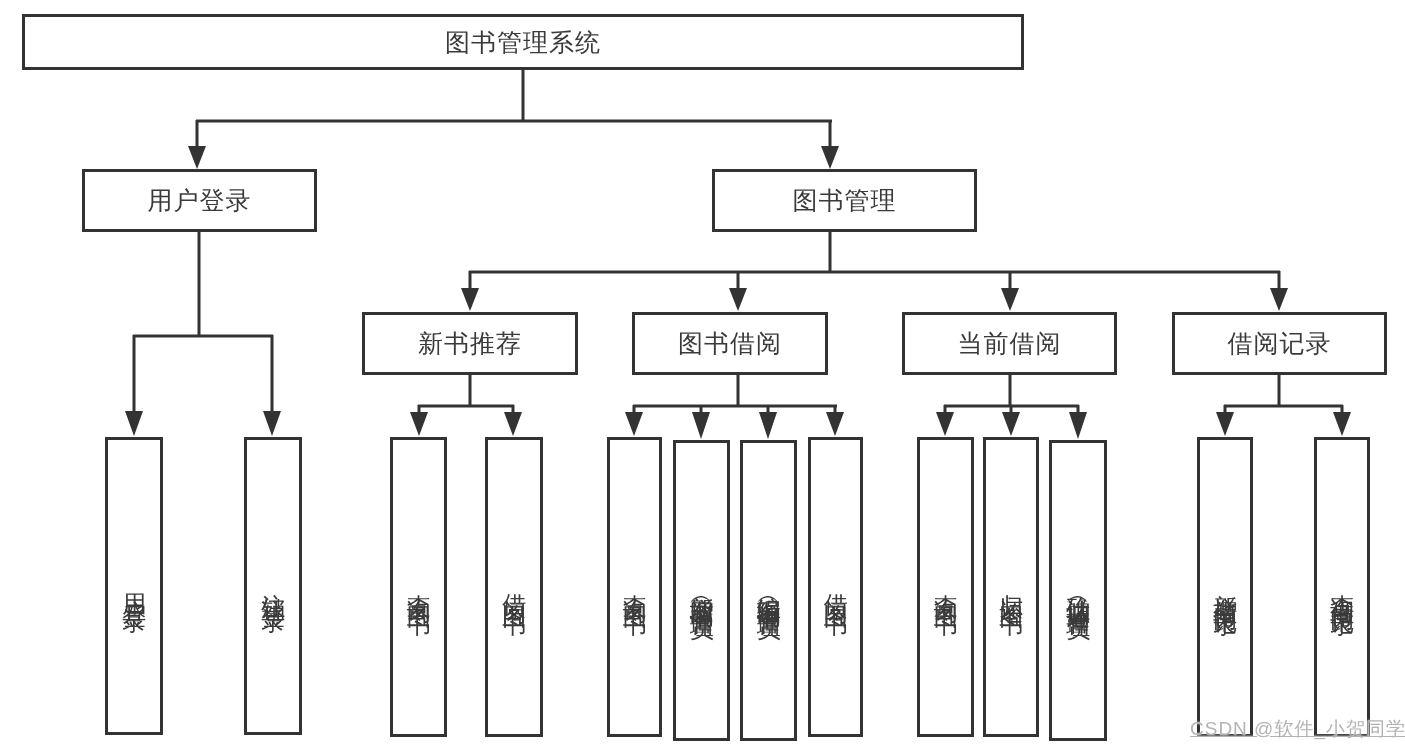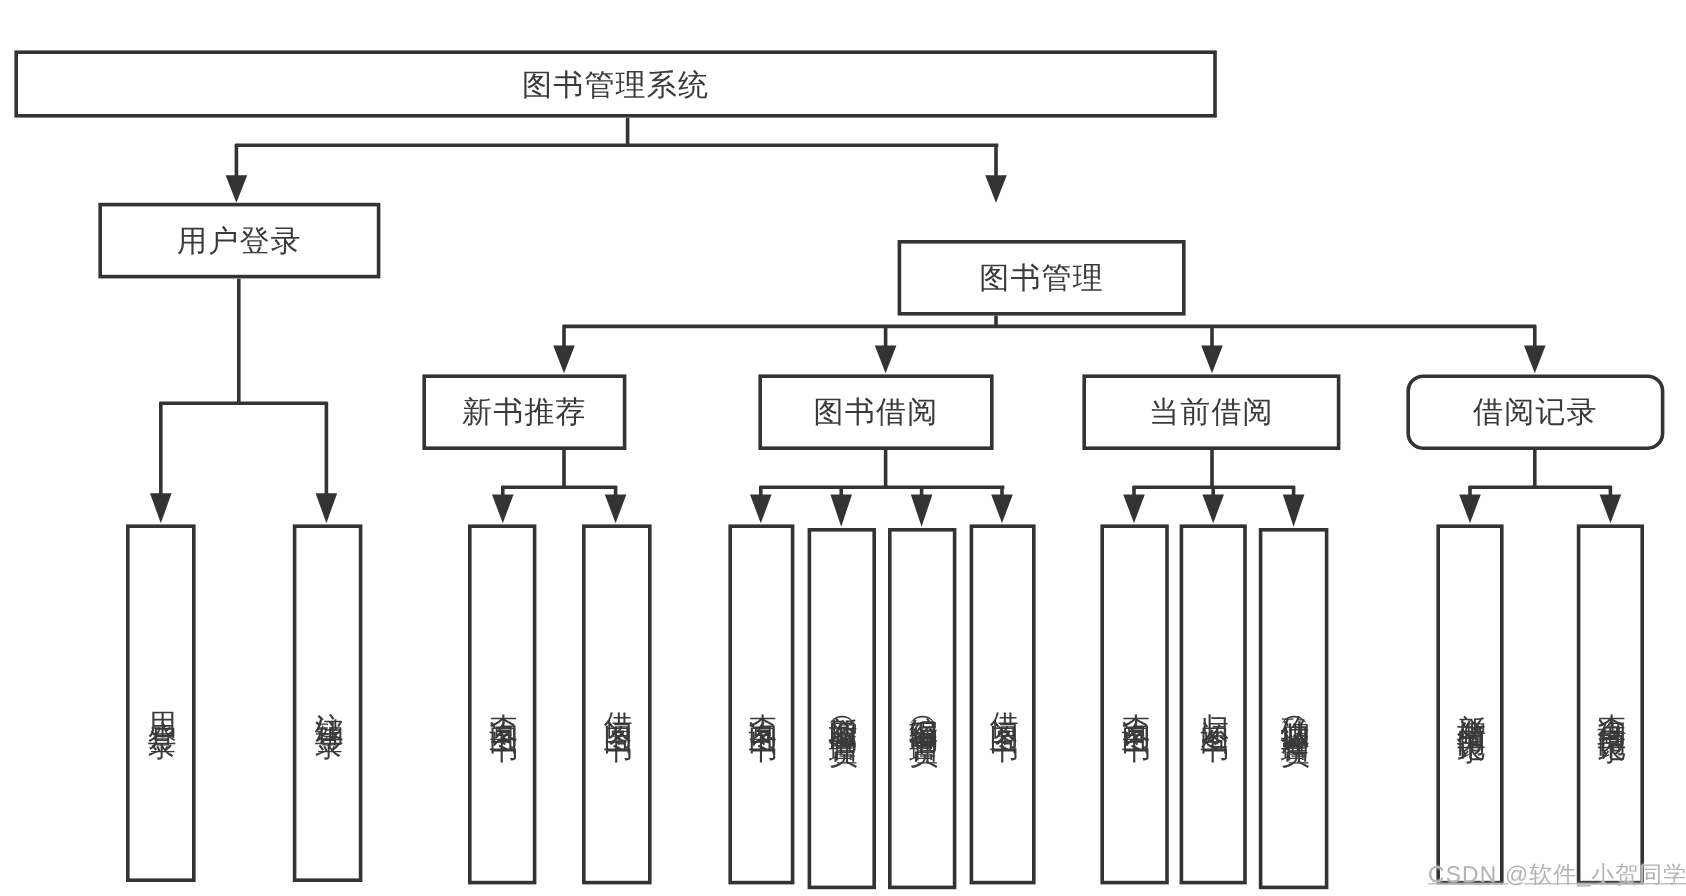--- a/index.html
+++ b/index.html
@@ -85,29 +85,29 @@
       <polygon points="1002,412 1020,412 1011,436"></polygon>
       <polygon points="1069,412 1087,412 1078,439"></polygon>
     </g>
     <g>
       <path d="M1279 375 V407 M1224 406 H1343 M1225 405 V413 M1342 405 V413"></path>
       <polygon points="1216,412 1234,412 1225,436"></polygon>
       <polygon points="1333,412 1351,412 1342,436"></polygon>
     </g>
   </svg>
 
-  <div class="hbox" style="left:12px;top:14px;width:1002px;height:56px;margin-top:28px;">图书管理系统</div>
+  <div class="hbox" style="left:22px;top:14px;width:1002px;height:56px;">图书管理系统</div>
 
   <div class="hbox" style="left:82px;top:169px;width:235px;height:63px;">用户登录</div>
-  <div class="hbox" style="left:748px;top:169px;width:240px;height:63px;margin-top:31px;">图书管理</div>
+  <div class="hbox" style="left:712px;top:169px;width:265px;height:63px;">图书管理</div>
 
-  <div class="hbox" style="left:352px;top:312px;width:170px;height:63px;">新书推荐</div>
+  <div class="hbox" style="left:362px;top:312px;width:216px;height:63px;">新书推荐</div>
   <div class="hbox" style="left:632px;top:312px;width:196px;height:63px;">图书借阅</div>
   <div class="hbox" style="left:902px;top:312px;width:215px;height:63px;">当前借阅</div>
-  <div class="hbox" style="left:1172px;top:312px;width:215px;height:63px;border-radius:14px;">借阅记录</div>
+  <div class="hbox" style="left:1172px;top:312px;width:215px;height:63px;">借阅记录</div>
 
   <div class="vbox" style="left:105px;top:437px;width:58px;height:298px;">用户登录</div>
   <div class="vbox" style="left:244px;top:437px;width:58px;height:298px;">注销登录</div>
 
   <div class="vbox" style="left:390px;top:437px;width:57px;height:300px;">查询图书</div>
   <div class="vbox" style="left:485px;top:437px;width:58px;height:300px;">借阅图书</div>
 
   <div class="vbox" style="left:607px;top:437px;width:55px;height:300px;">查询图书</div>
   <div class="vbox" style="left:673px;top:440px;width:57px;height:301px;letter-spacing:3px;">新增图书（管理员）</div>
   <div class="vbox" style="left:740px;top:440px;width:57px;height:301px;letter-spacing:3px;">编辑图书（管理员）</div>

